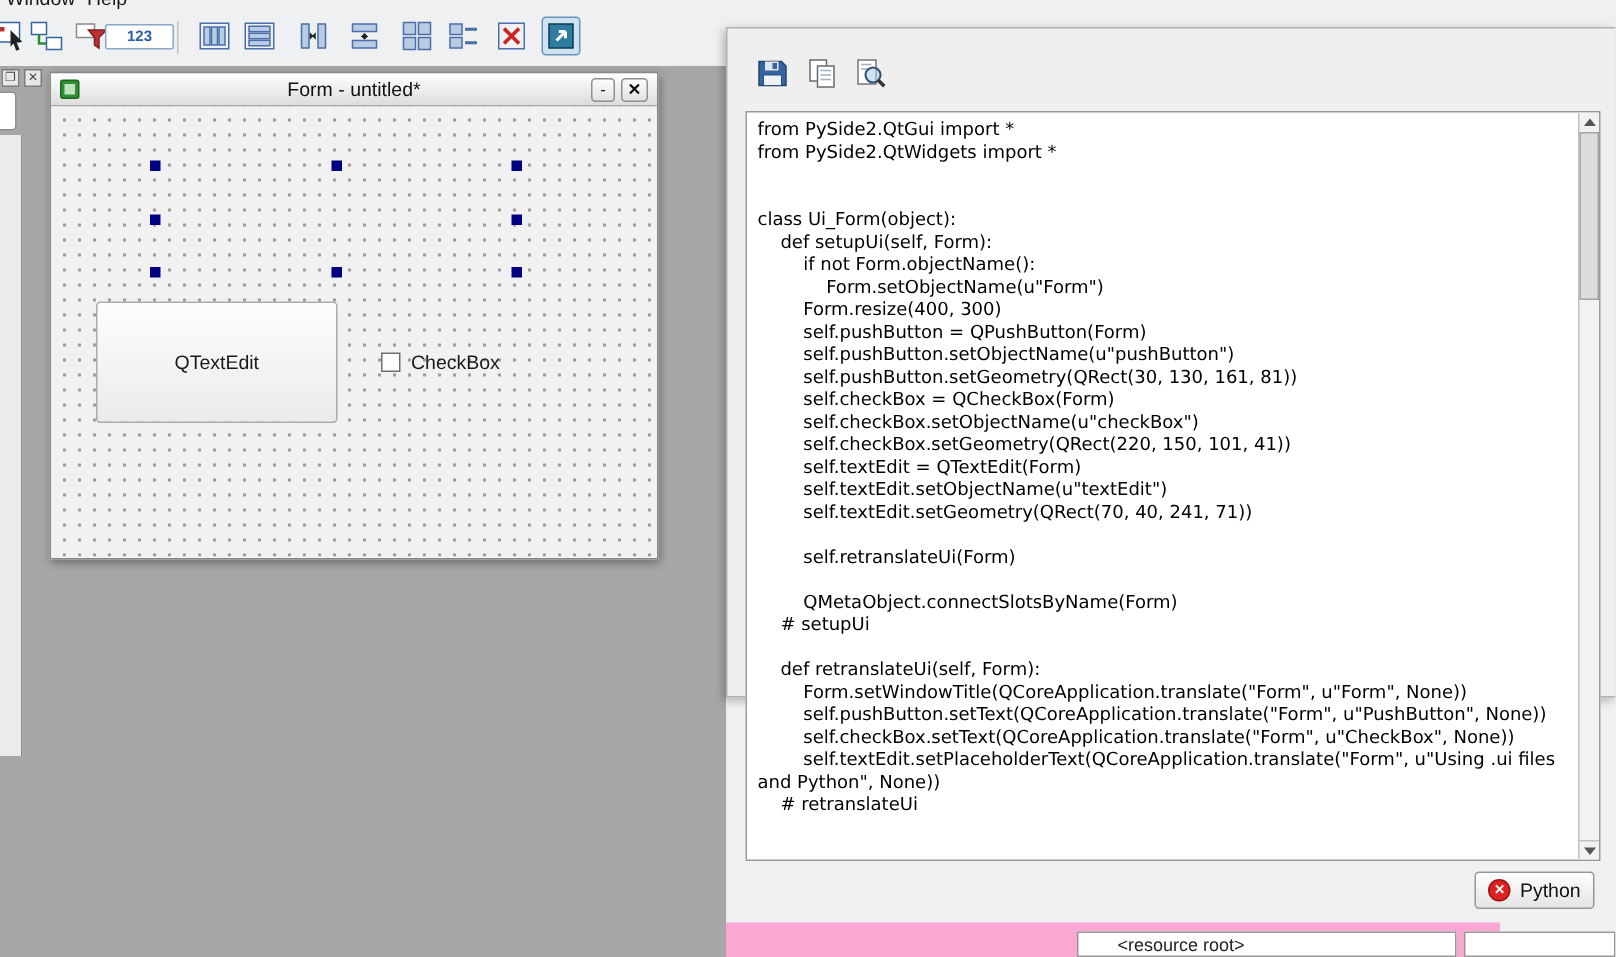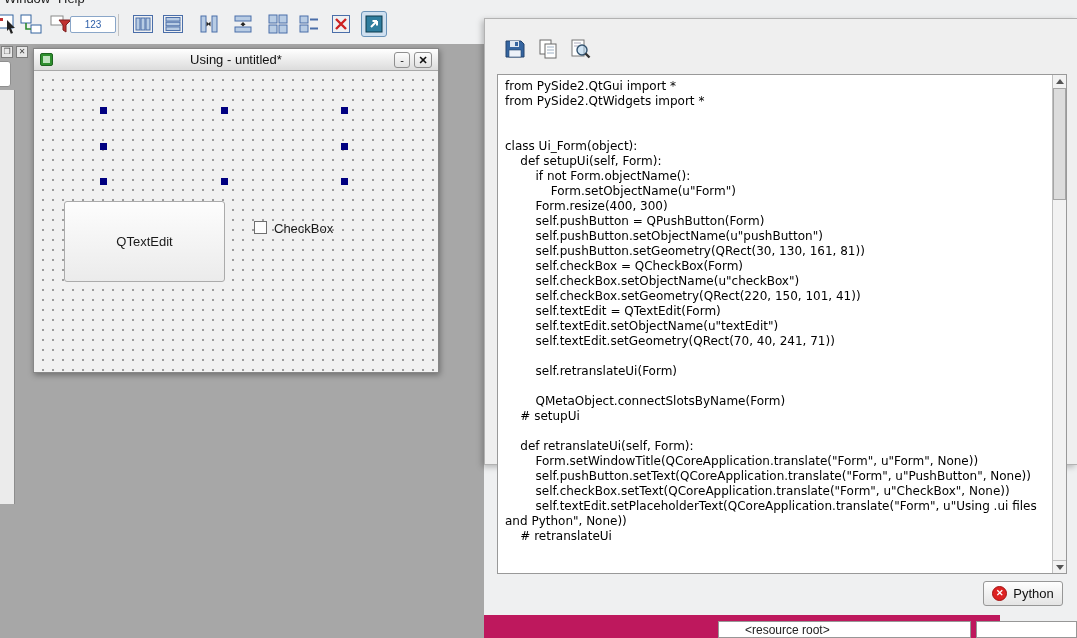--- a/index.html
+++ b/index.html
@@ -9,21 +9,21 @@
 
 .menubar{position:absolute;left:0;top:0;width:100%;height:7px;overflow:hidden;background:#eff0f1}
 .menu-item{position:absolute;top:-9px;font-size:13px;line-height:16px;color:#1a1a1a}
 
 
 .toolbar{position:absolute;left:0;top:8px;width:480px;height:36px}
 .tool{position:absolute;top:3px;width:26px;height:26px;border-radius:3px;display:flex;align-items:center;justify-content:center}
 .tool svg{width:24px;height:24px;display:block}
 .tool.pressed{background:#cfe0f0;border:1px solid #6a93b8}
 .tool-sep{position:absolute;top:6px;width:1px;height:22px;background:#c3c3c3}
-.tab-order-glyph{font-size:10px;font-weight:normal;color:#2d5ea8;background:#fff;border:1px solid #8aa6c8;padding:2px 14px;border-radius:2px}
+.tab-order-glyph{font-size:10px;font-weight:bold;color:#2d5ea8;background:#fff;border:1px solid #8aa6c8;padding:2px 14px;border-radius:2px}
 
 
 .mdi{position:absolute;left:0;top:44px;width:484px;height:594px;background:#a7a7a7}
 
 
 .dock-header{position:absolute;left:1px;top:46px;display:flex;gap:3px}
 .dock-btn{width:12px;height:12px;border:1px solid #7d7d7d;background:#e8e8e8;font-size:8px;line-height:10px;text-align:center;color:#444}
 .dock-filter{position:absolute;left:-46px;top:61px;width:57px;height:26px;background:#fff;border:1px solid #8f8f8f;border-radius:3px}
 .dock-strip{position:absolute;left:0;top:90px;width:15px;height:414px;background:#ebebeb;border-right:1px solid #8d8d8d}
 
@@ -35,42 +35,42 @@
 .form-title{position:absolute;left:0;right:0;top:3px;text-align:center;font-size:13px;color:#111}
 .tb-btn{position:absolute;top:3px;height:16px;border:1px solid #8f8f8f;border-radius:3px;background:linear-gradient(#fcfcfc,#e2e2e2);font-size:11px;line-height:14px;text-align:center;color:#111}
 .tb-btn.min{right:28px;width:16px}
 .tb-btn.close{right:6px;width:18px;font-weight:bold}
 .form-body{position:relative;height:300px;background-color:#f1f1f1;background-image:radial-gradient(circle,#9c9c9c 1px,transparent 1.35px);background-size:10px 10px;background-position:4px 4px;overflow:hidden}
 
 .widget-textedit{position:absolute;left:70px;top:40px;width:241px;height:71px;background:#fff;border:1px solid #848484}
 .widget-textedit .ph{padding:4px 6px;font-size:13px;color:#9a9a9a}
 .handle{position:absolute;width:7px;height:7px;background:#000080;z-index:5}
 .widget-pushbutton{position:absolute;left:30px;top:130px;width:161px;height:81px;background:linear-gradient(#fdfdfd,#ebebeb);border:1px solid #ababab;border-radius:3px;display:flex;align-items:center;justify-content:center;font-size:13px;color:#1a1a1a}
-.widget-checkbox{position:absolute;left:220px;top:150px;width:101px;height:41px;display:flex;align-items:flex-start;gap:7px}
+.widget-checkbox{position:absolute;left:220px;top:150px;width:101px;height:41px;display:flex;align-items:center;gap:7px}
 .cb-box{width:13px;height:13px;background:#fdfdfd;border:1px solid #6f6f6f}
 .cb-label{font-size:13px;color:#1a1a1a}
 
 
 .dialog{position:absolute;left:484px;top:18px;width:593px;height:447px;background:#efefef;border:1px solid #b2b2b2;border-right:none;box-shadow:-2px 2px 6px rgba(0,0,0,.25)}
 .dlg-tool{position:absolute;top:17px;width:26px;height:26px;display:flex;align-items:center;justify-content:center}
 .dlg-tool svg{width:24px;height:24px;display:block}
 .code-area{position:absolute;left:12px;top:55px;width:570px;height:500px;background:#fff;border:1px solid #999;overflow:hidden}
 .code-pre{margin:0;padding:4px 6px 4px 7px;font-family:"DejaVu Sans",sans-serif;font-size:12px;line-height:15px;color:#000;white-space:pre}
 .scrollbar{position:absolute;right:0;top:0;bottom:0;width:14px;background:#f2f2f2;border-left:1px solid #c0c0c0}
 .sb-arrow{position:absolute;left:0;width:13px;height:13px;display:flex;align-items:center;justify-content:center}
 .sb-arrow.up{top:0}
 .sb-arrow.down{bottom:0;border-top:1px solid #c0c0c0}
 .tri-up{width:0;height:0;border-left:4px solid transparent;border-right:4px solid transparent;border-bottom:5px solid #555}
 .tri-down{width:0;height:0;border-left:4px solid transparent;border-right:4px solid transparent;border-top:5px solid #555}
 .sb-thumb{position:absolute;left:0;top:13px;width:13px;height:112px;background:#dcdcdc;border:1px solid #a5a5a5}
 .close-btn{position:absolute;left:498px;top:562px;width:80px;height:25px;background:linear-gradient(#fefefe,#e4e4e4);border:1px solid #979797;border-radius:3px;display:flex;align-items:center;justify-content:center;gap:6px;font-size:13px;color:#111}
 .close-red{width:15px;height:15px;border-radius:50%;background:#dd2222;border:1px solid #a31111;color:#fff;font-size:9px;font-weight:bold;line-height:13px;text-align:center}
 
 
-.bottom-strip{position:absolute;left:484px;top:615px;width:516px;height:23px;background:#be185d}
+.bottom-strip{position:absolute;left:484px;top:615px;width:516px;height:23px;background:#f9a8d4}
 .res-box{position:absolute;top:6px;height:17px;background:#fff;border:1px solid #979797}
 .res-box.main{left:234px;width:253px;font-size:12px;color:#222;padding:1px 0 0 26px}
 .res-box.side{left:492px;width:101px}
 </style>
 </head>
 <body>
 
 <div class="screen">
 
   <div class="menubar">
@@ -172,21 +172,21 @@
     <span class="dock-btn">✕</span>
   </div>
   <div class="dock-filter"></div>
   <div class="dock-strip"></div>
 
   <div class="form-window">
     <div class="form-titlebar">
       <span class="form-window-icon">
           <i></i>
         </span>
-      <span class="form-title">Using - untitled*</span>
+      <span class="form-title">Form - untitled*</span>
       <span class="tb-btn min">-</span>
       <span class="tb-btn close">✕</span>
     </div>
     <div class="form-body">
       <span class="handle" style="left:66px;top:36px"></span>
       <span class="handle" style="left:187px;top:36px"></span>
       <span class="handle" style="left:307px;top:36px"></span>
       <span class="handle" style="left:66px;top:72px"></span>
       <span class="handle" style="left:307px;top:72px"></span>
       <span class="handle" style="left:66px;top:107px"></span>

